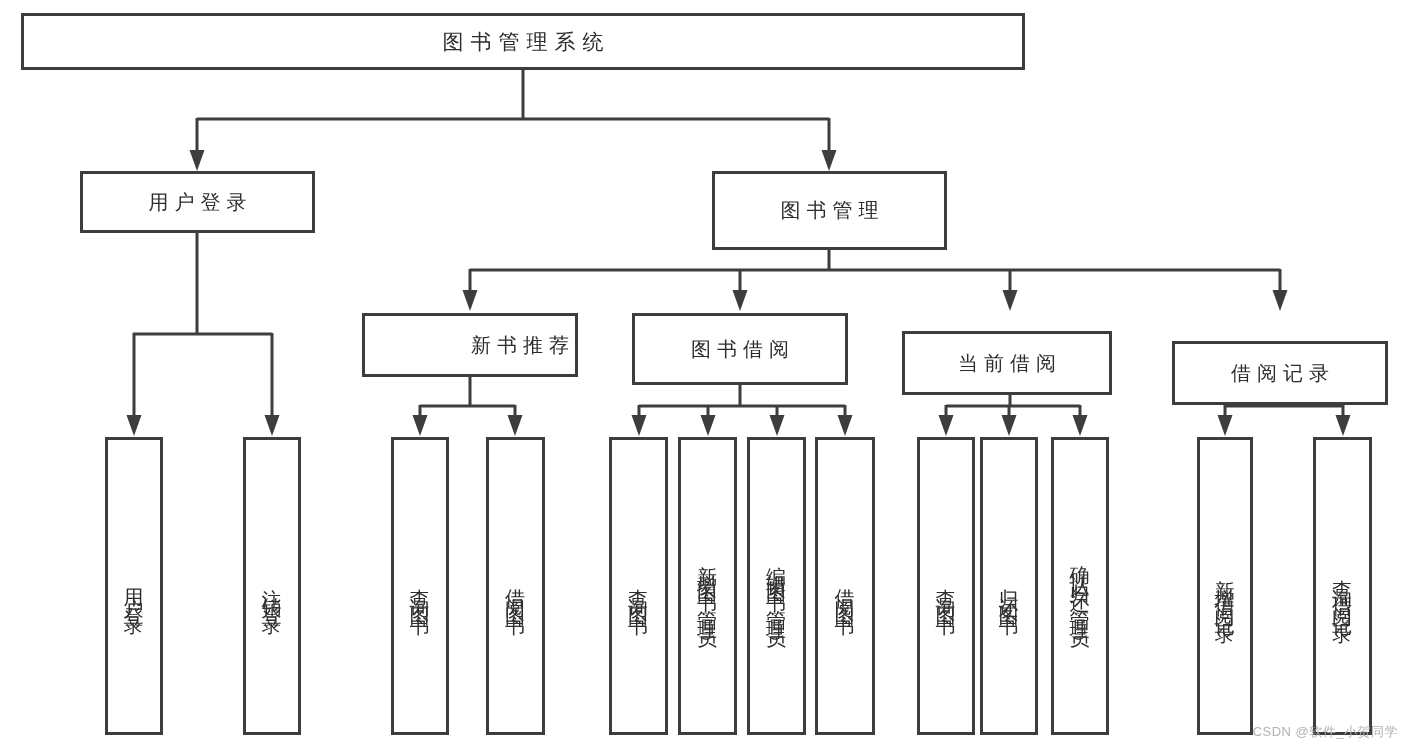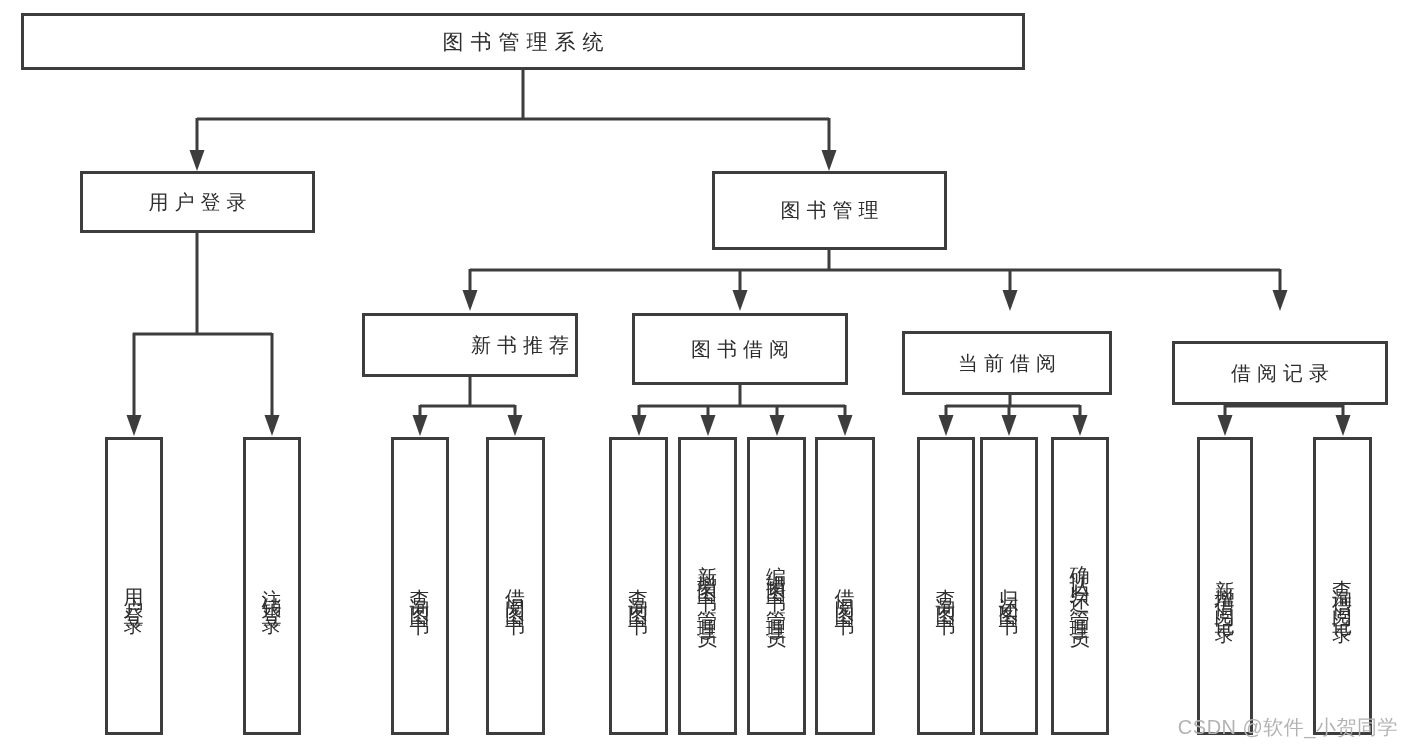--- a/index.html
+++ b/index.html
@@ -20,21 +20,21 @@
   }
   .h{font-size:20px;letter-spacing:6px;text-indent:6px;white-space:nowrap;}
   .root{font-size:21px;letter-spacing:7px;text-indent:7px;}
   .v .vtxt{
     writing-mode:vertical-rl;text-orientation:mixed;
     font-size:20px;letter-spacing:9px;padding-top:9px;
     line-height:1;
   }
   .watermark{
     position:absolute;right:7px;bottom:6px;z-index:5;
-    color:var(--watermark,#b3b3b3);font-size:20px;
+    color:var(--watermark,#b3b3b3);font-size:13px;
     letter-spacing:0.5px;white-space:nowrap;
   }
 </style>
 </head>
 <body>
 
 <div class="canvas">
 
   <svg width="1405" height="747" viewBox="0 0 1405 747">
     <g class="lines">

